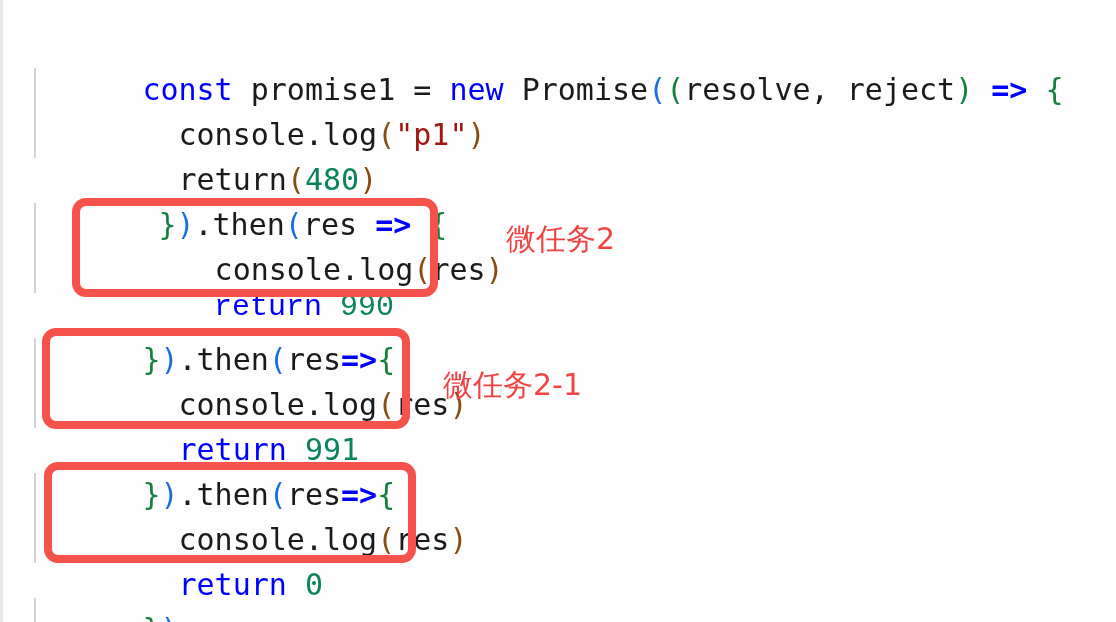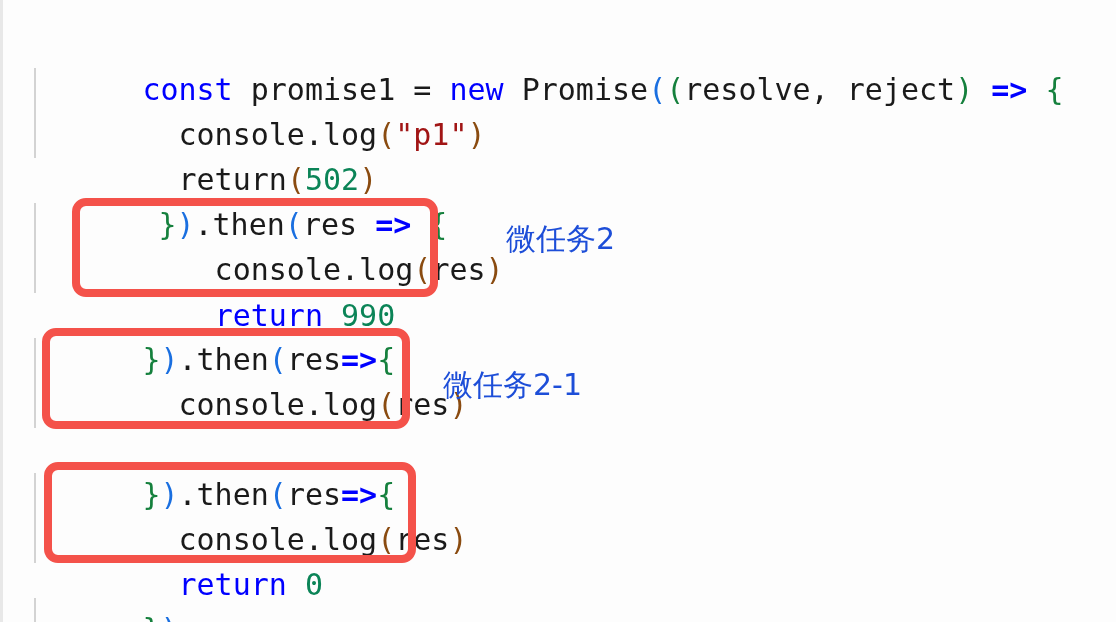--- a/index.html
+++ b/index.html
@@ -67,21 +67,21 @@
     position: absolute;
     border: 8px solid #f4524a;
     border-radius: 14px;
     background: transparent;
     box-sizing: border-box;
   }
 
   
   .annotation {
     position: absolute;
-    color: #1d4ed8;
+    color: #ef4444;
     font-size: 30px;
     line-height: 34px;
     white-space: pre;
     font-family: "DejaVu Sans", "Liberation Sans", sans-serif;
   }
 
   
   .clipped-line {
     position: absolute;
     white-space: pre;
@@ -109,43 +109,46 @@
 
     <div class="code-line" style="left:34px; top:22px;">
       <span class="t-kw">const</span><span class="t-plain"> promise1 = </span><span class="t-kw">new</span><span class="t-plain"> Promise</span><span class="t-p2">(</span><span class="t-p3">(</span><span class="t-plain">resolve, reject</span><span class="t-p3">)</span><span class="t-plain"> </span><span class="t-arrow">=&gt;</span><span class="t-plain"> </span><span class="t-p3">{</span>
     </div>
 
     <div class="code-line" style="left:34px; top:67px;">
       <span class="t-plain">  console.log</span><span class="t-p1">(</span><span class="t-str">"p1"</span><span class="t-p1">)</span>
     </div>
 
     <div class="code-line" style="left:34px; top:112px;">
-      <span class="t-plain">  return</span><span class="t-p1">(</span><span class="t-num">502</span><span class="t-p1">)</span>
+      <span class="t-plain">  return</span><span class="t-p1">(</span><span class="t-num">480</span><span class="t-p1">)</span>
     </div>
 
     <div class="code-line" style="left:34px; top:157px;margin-left:16px;">
       <span class="t-p3">}</span><span class="t-p2">)</span><span class="t-plain">.then</span><span class="t-p2">(</span><span class="t-plain">res </span><span class="t-arrow">=&gt;</span><span class="t-plain"> </span><span class="t-p3">{</span>
     </div>
 
     <div class="code-line" style="left:34px; top:202px;">
       <span class="t-plain">    console.log</span><span class="t-p1">(</span><span class="t-plain">res</span><span class="t-p1">)</span>
     </div>
 
-    <div class="code-line" style="left:34px; top:248px;">
+    <div class="code-line" style="left:34px; top:240px;font-family:Liberation Mono, monospace;">
       <span class="t-plain">    </span><span class="t-kw">return</span><span class="t-plain"> </span><span class="t-num">990</span>
     </div>
 
     <div class="code-line" style="left:34px; top:292px;">
       <span class="t-p3">}</span><span class="t-p2">)</span><span class="t-plain">.then</span><span class="t-p2">(</span><span class="t-plain">res</span><span class="t-arrow">=&gt;</span><span class="t-p3">{</span>
     </div>
 
     <div class="code-line" style="left:34px; top:337px;">
       <span class="t-plain">  console.log</span><span class="t-p1">(</span><span class="t-plain">res</span><span class="t-p1">)</span>
     </div>
 
+    <div class="code-line" style="left:34px; top:382px;">
+      <span class="t-plain">  </span><span class="t-kw">return</span><span class="t-plain"> </span><span class="t-num">991</span>
+    </div>
 
     <div class="code-line" style="left:34px; top:427px;">
       <span class="t-p3">}</span><span class="t-p2">)</span><span class="t-plain">.then</span><span class="t-p2">(</span><span class="t-plain">res</span><span class="t-arrow">=&gt;</span><span class="t-p3">{</span>
     </div>
 
     <div class="code-line" style="left:34px; top:472px;">
       <span class="t-plain">  console.log</span><span class="t-p1">(</span><span class="t-plain">res</span><span class="t-p1">)</span>
     </div>
 
     <div class="code-line" style="left:34px; top:517px;">

